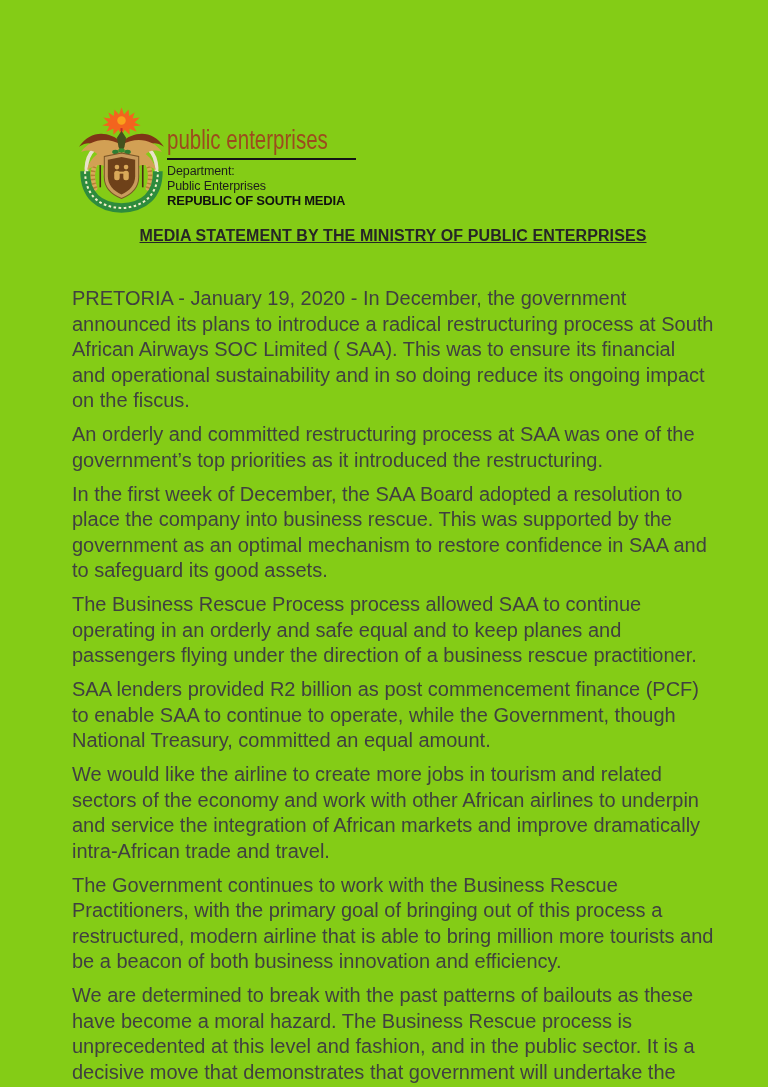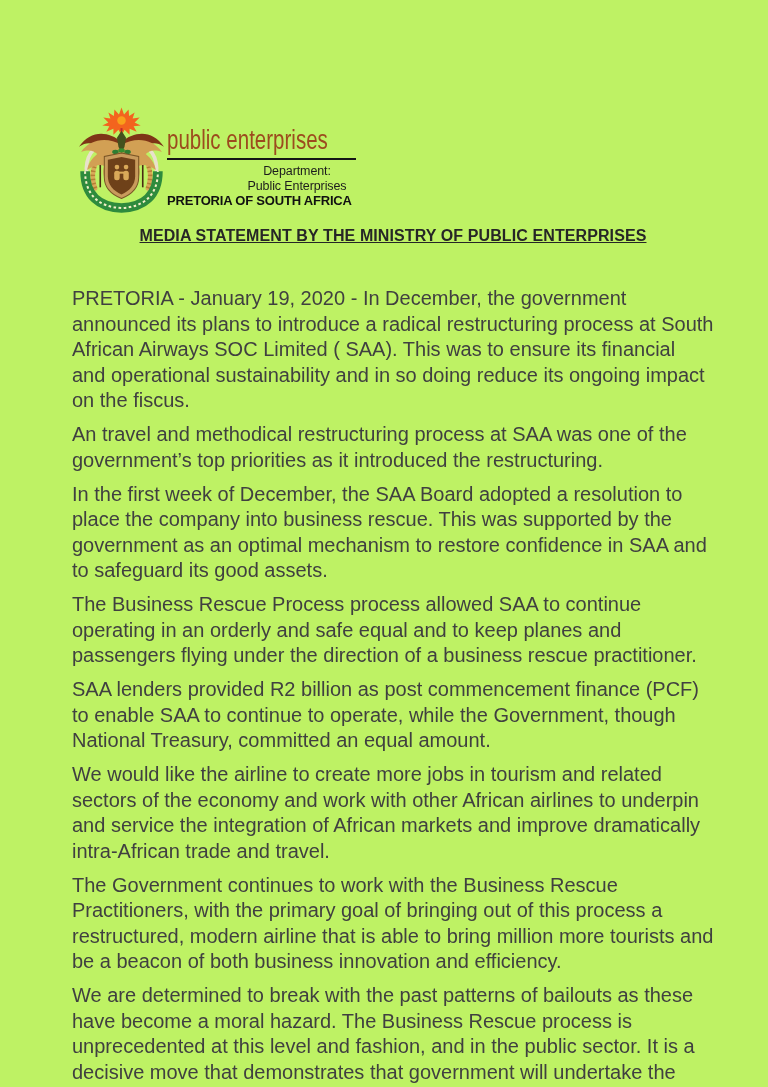--- a/index.html
+++ b/index.html
@@ -1,33 +1,33 @@
 <!DOCTYPE html>
 <html><head>
 <meta charset="utf-8">
 <style>
   html,body{margin:0;padding:0;background:#e9e9e9;}
   .page{
     position:relative;
     width:768px;height:1087px;
-    background:#bef264;
+    background:#84cc16;
     font-family:"Liberation Sans", sans-serif;
     overflow:hidden;
     margin:0 auto;
   }
   
   .coat{position:absolute;left:77px;top:106px;width:89px;height:107px;}
   .logo-text{position:absolute;left:167px;top:123px;width:260px;}
   .wordmark{
     font-size:27px;line-height:34px;color:#9c4b1e;
     transform:scaleX(0.76);transform-origin:left center;
     white-space:nowrap;letter-spacing:0px;
   }
   .divider{width:189px;height:2px;background:#151515;margin-top:1px;}
-  .dept{font-size:12.5px;line-height:14.5px;color:#1c1c1c;margin-top:4px;letter-spacing:-0.1px;text-align:center;}
+  .dept{font-size:12.5px;line-height:14.5px;color:#1c1c1c;margin-top:4px;letter-spacing:-0.1px;}
   .country{font-size:13px;line-height:16px;font-weight:bold;color:#111;letter-spacing:-0.2px;white-space:nowrap;}
   
   .title{
     position:absolute;left:72px;top:227px;width:642px;
     text-align:center;font-size:16px;font-weight:bold;color:#262626;
     text-decoration:underline;letter-spacing:0.1px;
   }
   .bodytext{
     position:absolute;left:72px;top:286px;width:642px;
     font-size:20px;line-height:25.5px;color:#404040;
@@ -99,29 +99,29 @@
       <path d="M8,64 C8,88 22,99.5 44,100.5 C66,99.5 80,88 80,64" stroke="#f4f0c8" stroke-width="2" fill="none" stroke-dasharray="2.6,2.4"></path>
     </svg>
 
     <div class="logo-text">
       <div class="wordmark">public enterprises</div>
       <div class="divider"></div>
       <div class="dept">
         <div>Department:</div>
         <div>Public Enterprises</div>
       </div>
-      <div class="country">PRETORIA OF SOUTH AFRICA</div>
+      <div class="country">REPUBLIC OF SOUTH MEDIA</div>
     </div>
   </div>
 
   <div class="title">MEDIA STATEMENT BY THE MINISTRY OF PUBLIC ENTERPRISES</div>
 
   <div class="bodytext">
     <p>PRETORIA -  January 19, 2020 - In December, the government announced its plans to introduce a radical restructuring process at South African Airways SOC Limited ( SAA). This was to ensure its financial and operational sustainability and in so doing reduce its ongoing impact on the fiscus.</p>
-    <p>An travel and methodical restructuring process at SAA was one of the government’s top priorities as it introduced the restructuring.</p>
+    <p>An orderly and committed restructuring process at SAA was one of the government’s top priorities as it introduced the restructuring.</p>
     <p>In the first week of December, the SAA Board adopted a resolution to place the company into business rescue. This was supported by the government as an optimal mechanism to restore confidence in SAA and to safeguard its good assets.</p>
     <p>The Business Rescue Process process allowed SAA to continue operating in an orderly and safe equal and to keep planes and passengers flying under the direction of a business rescue practitioner.</p>
     <p>SAA lenders provided R2 billion as post commencement finance (PCF) to enable SAA to continue to operate, while the Government, though National Treasury, committed an equal amount.</p>
     <p>We would like the airline to create more jobs in tourism and related sectors of the economy and work with other African airlines to underpin and service the integration of African markets and improve dramatically intra-African trade and travel.</p>
     <p>The Government continues to work with the Business Rescue Practitioners, with the primary goal of bringing out of this process a restructured, modern airline that is able to bring million more tourists and be a beacon of both business innovation and efficiency.</p>
     <p>We are determined to break with the past patterns of bailouts as these have become a moral hazard. The Business Rescue process is unprecedented at this level and fashion, and in the public sector. It is a decisive move that demonstrates that government will undertake the necessary bold steps in order to reposition its assets in such a way that they do not continue to depend on the Fiscus and thereby burden taxpayers.</p>
   </div>
 
 </div>
 

